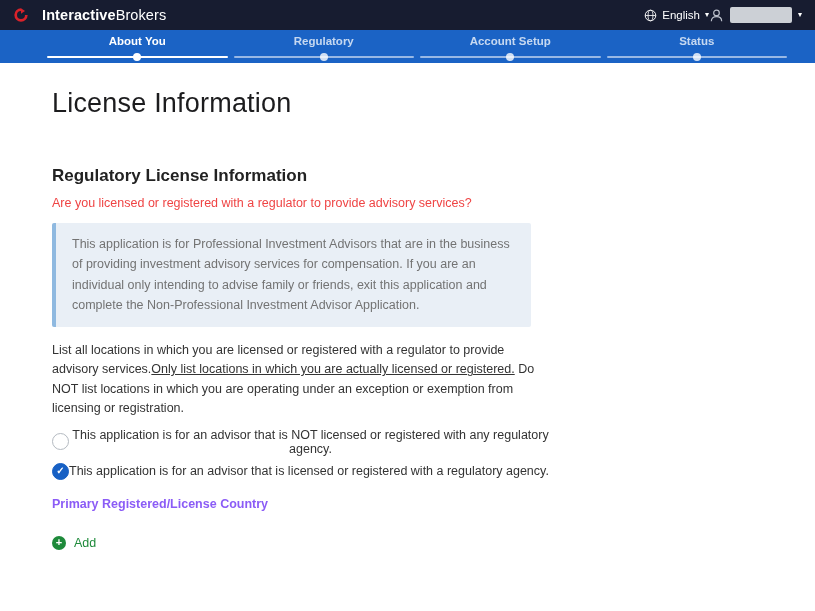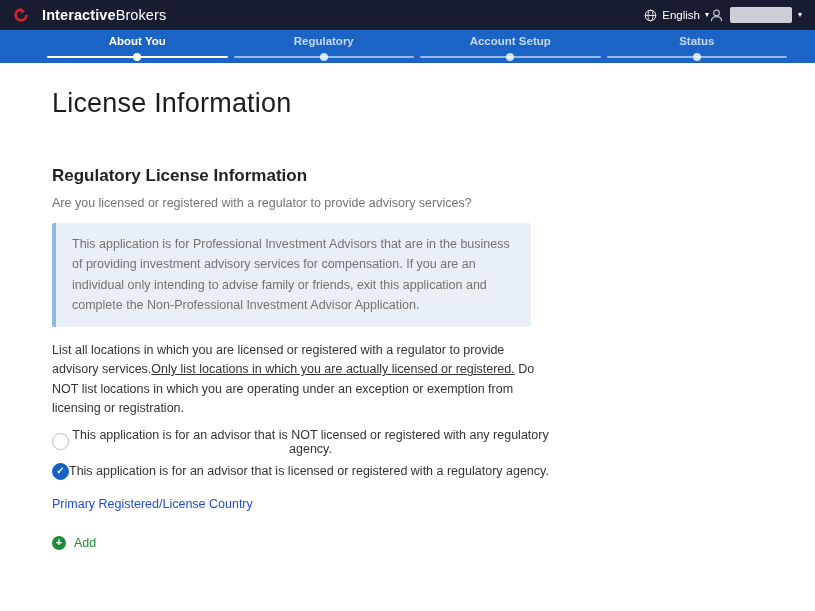--- a/index.html
+++ b/index.html
@@ -55,21 +55,21 @@
   .step.active .step-line, .step.active .step-dot { background:#ffffff; }
 
   
   .main { padding:0 0 0 52px; }
   .page-title {
     font-size:27px; font-weight:400; color:#1c1c1e;
     margin:25px 0 0 0; letter-spacing:0.2px;
   }
   .section { margin-top:47px; }
   .section-title { font-size:17px; font-weight:bold; color:#222; margin:0 0 10px 0; }
-  .question { font-size:12.5px; color:#737373; margin:0 0 13px 0; }
+  .question { font-size:12.5px; color:#ef4444; margin:0 0 13px 0; }
 
   .infobox {
     width:479px; background:#e9eff6; border-left:4px solid #8fb9e0;
     padding:11px 16px 12px 16px; font-size:12.5px; color:#737373;
     line-height:1.62; border-radius:2px;
   }
 
   .instructions {
     width:486px; font-size:12.5px; color:#333; line-height:1.55;
     margin:14px 0 9px 0;
@@ -83,21 +83,21 @@
   .radio {
     width:17px; height:17px; border-radius:50%;
     border:1px solid #b4bac1; background:#fff; flex:none;
   }
   .radio.checked {
     background:#1760c4; border-color:#1760c4;
     display:flex; align-items:center; justify-content:center;
   }
   .radio.checked .check-glyph { color:#fff; font-size:10px; font-weight:bold; line-height:1; }
 
-  .country-label { font-size:12.5px; color:#1d4ed8; margin:17px 0 9px 0; }
+  .country-label { font-size:12.5px; color:#8b5cf6; margin:17px 0 9px 0;font-weight:bold; }
 
   .select {
     width:479px; height:24px; border:1px solid #c7ccd2; border-radius:4px;
     background:#fff; display:flex; align-items:center; justify-content:space-between;
     padding:0 10px; font-size:12px; color:#4a4d52; cursor:pointer;
   }
 
   .add-row {
     display:flex; align-items:center; gap:8px;
     margin-top:25px; cursor:pointer; width:60px;

